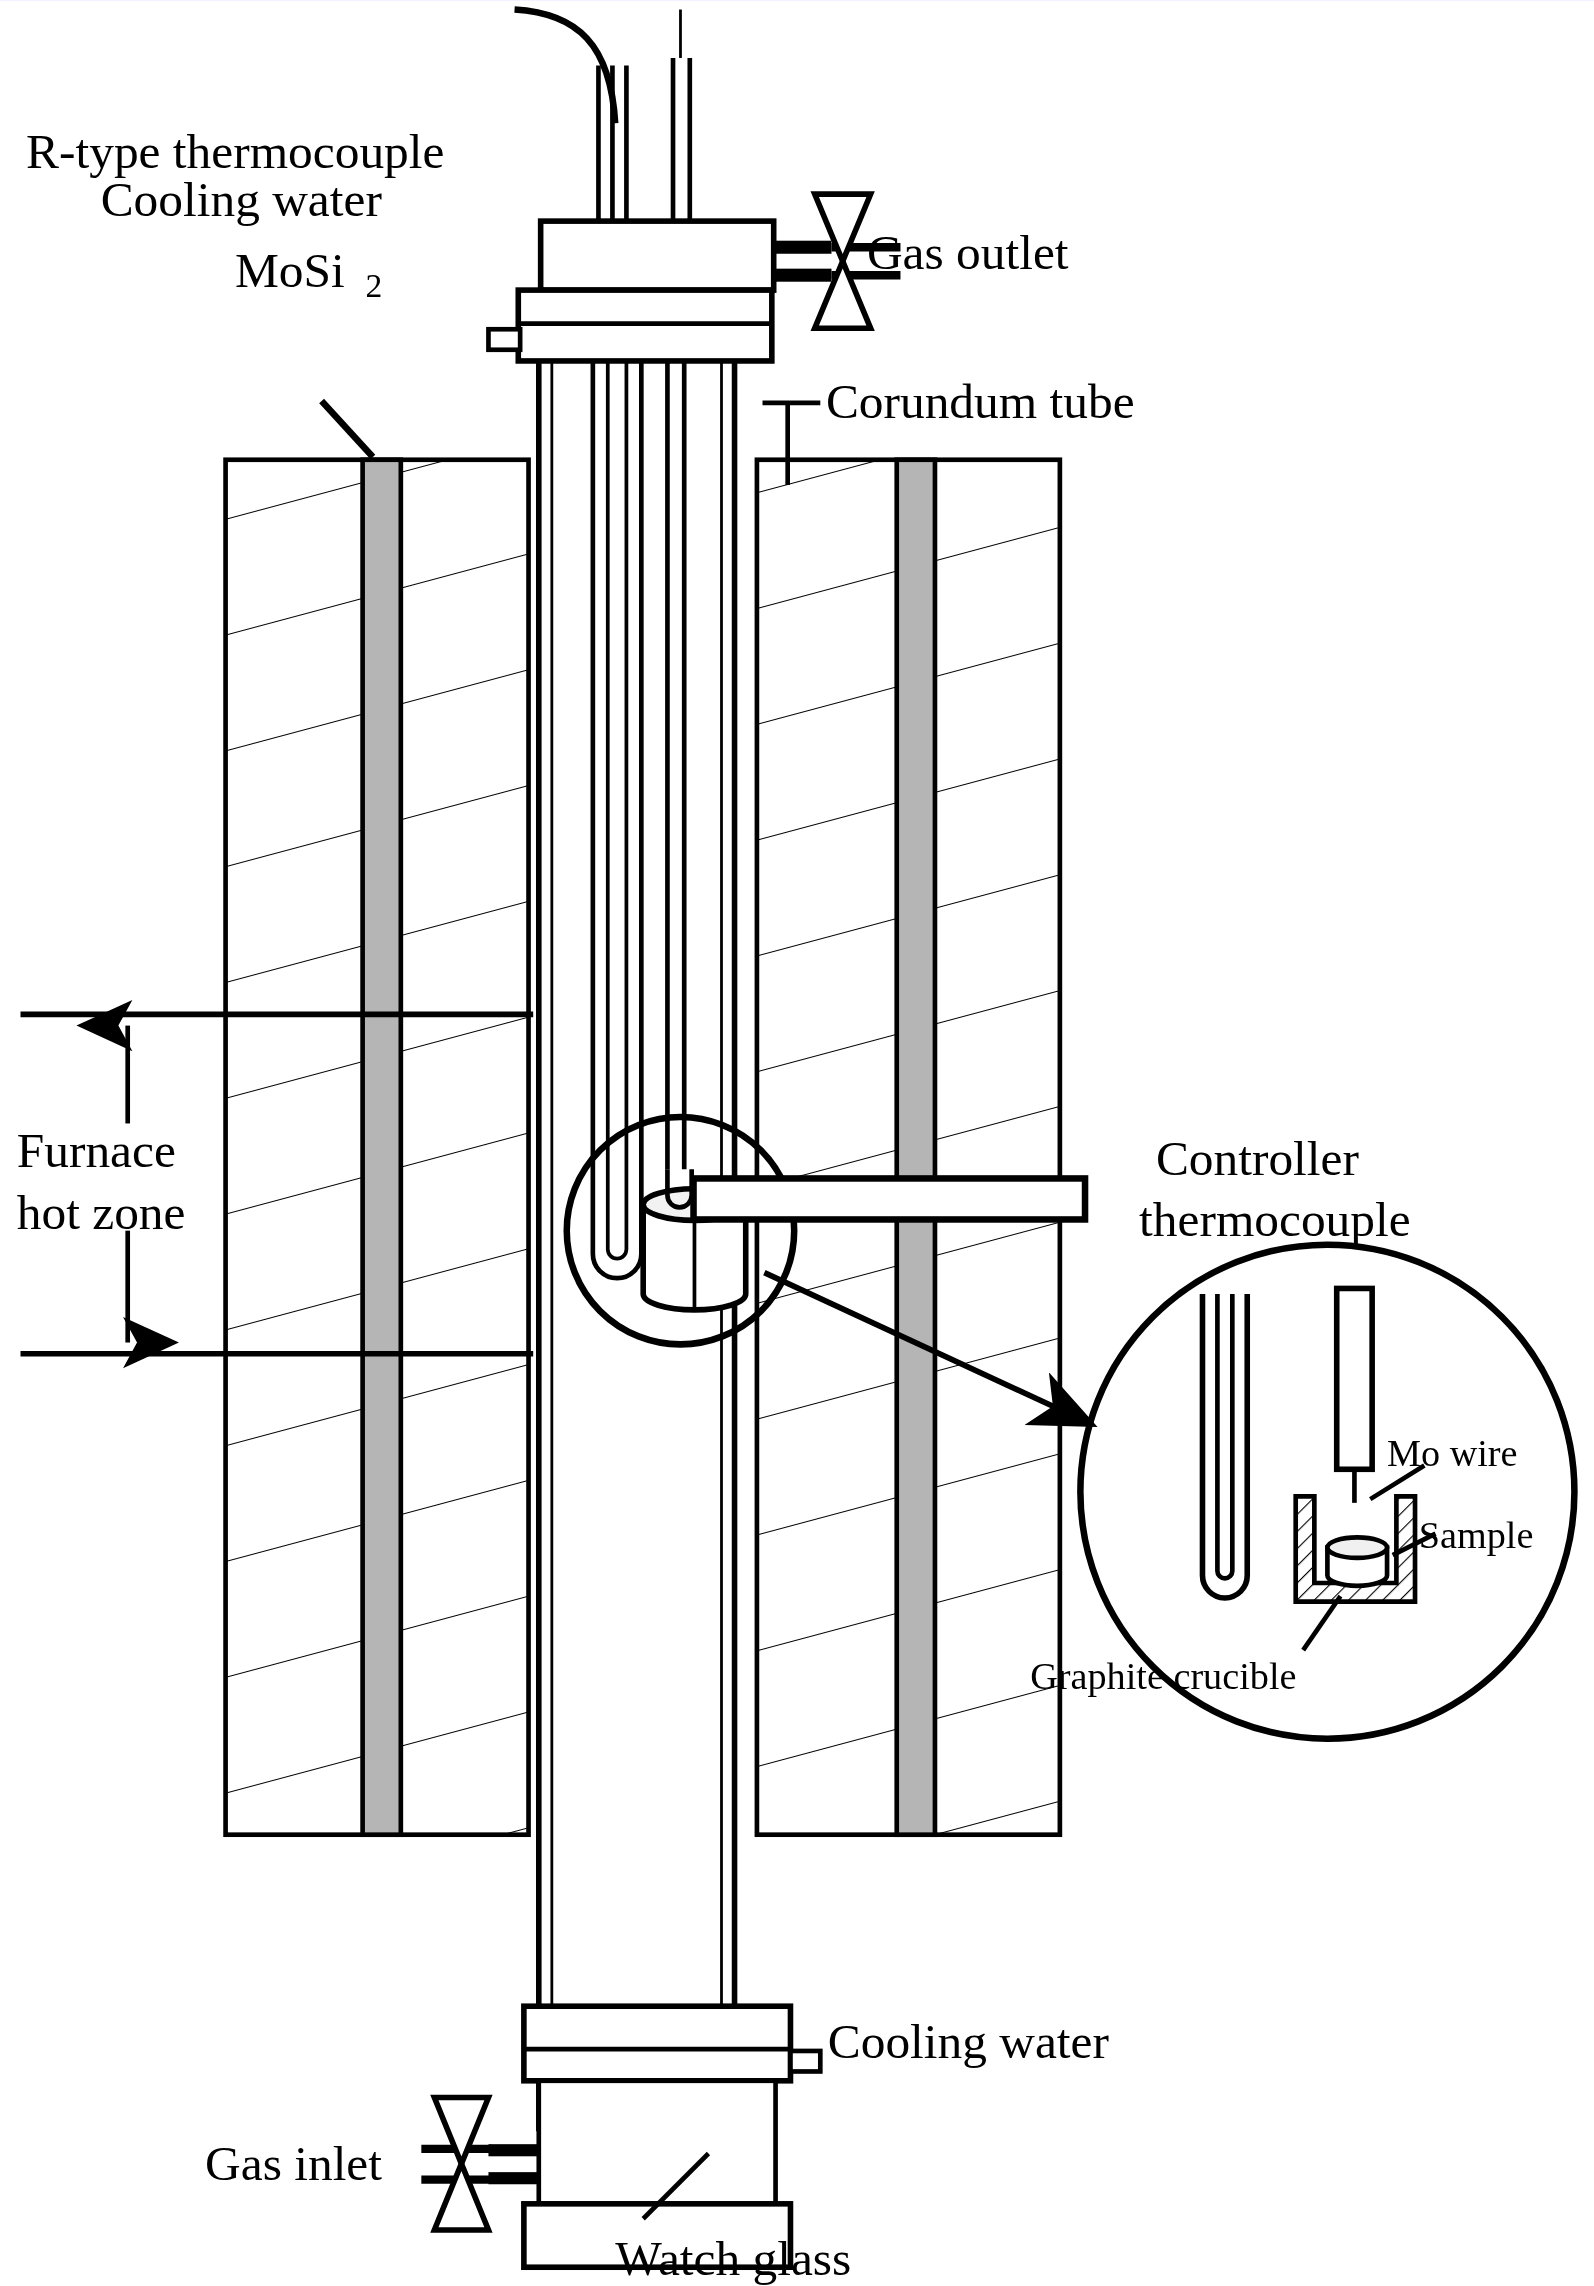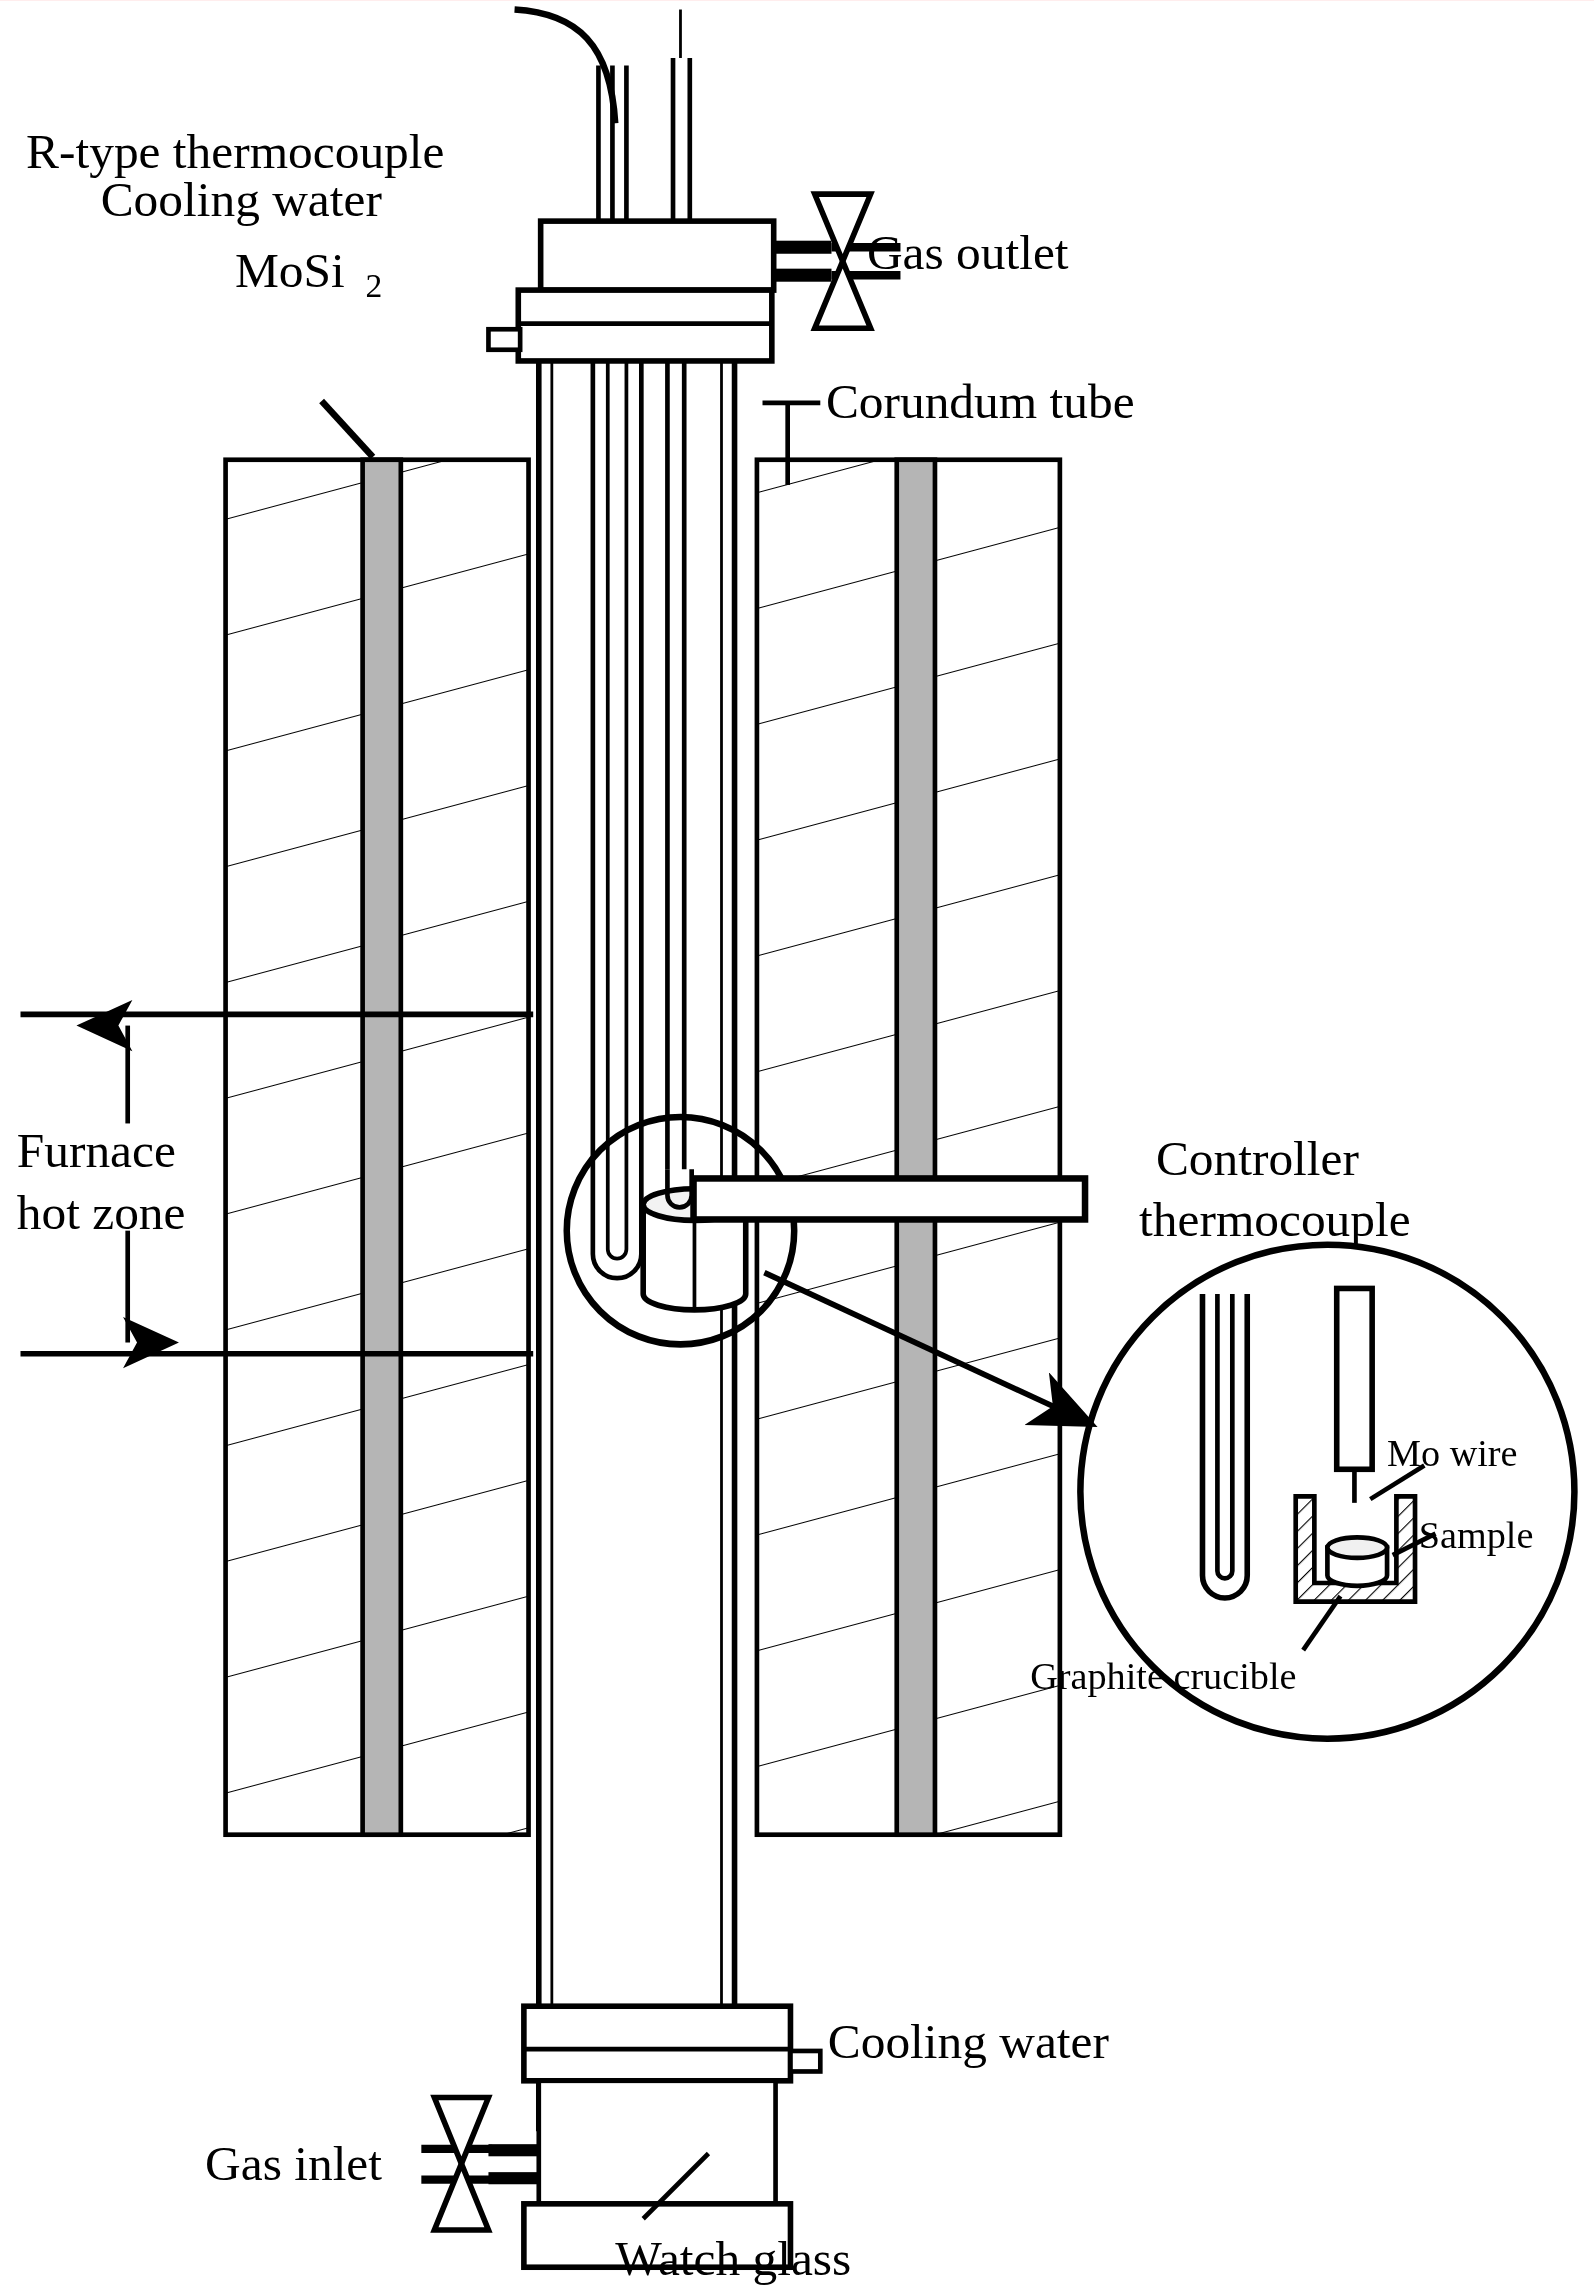--- a/index.html
+++ b/index.html
@@ -1,18 +1,18 @@
 <!DOCTYPE html>
 <html style="font-size:15px"><head>
 <meta charset="utf-8">
 <style>
   html,body{margin:0;padding:0;background:#ffffff;}
   body{width:1594px;height:2287px;overflow:hidden;
        font-family:"Liberation Serif","DejaVu Serif",serif;}
-  #stage{position:relative;width:1594px;height:1840px;background:#fca5a5;}
+  #stage{position:relative;width:1594px;height:1840px;background:#c4b5fd;}
   svg#fig{position:absolute;left:0;top:0;width:1594px;height:2287px;display:block;}
   .lbl{font-family:"Liberation Serif","DejaVu Serif",serif;fill:#000;}
   .lbl-xl{font-size:53px;}
   .lbl-md{font-size:41px;}
   .sub{font-size:36px;}
 </style>
 </head>
 <body>
 
 <div id="stage">

